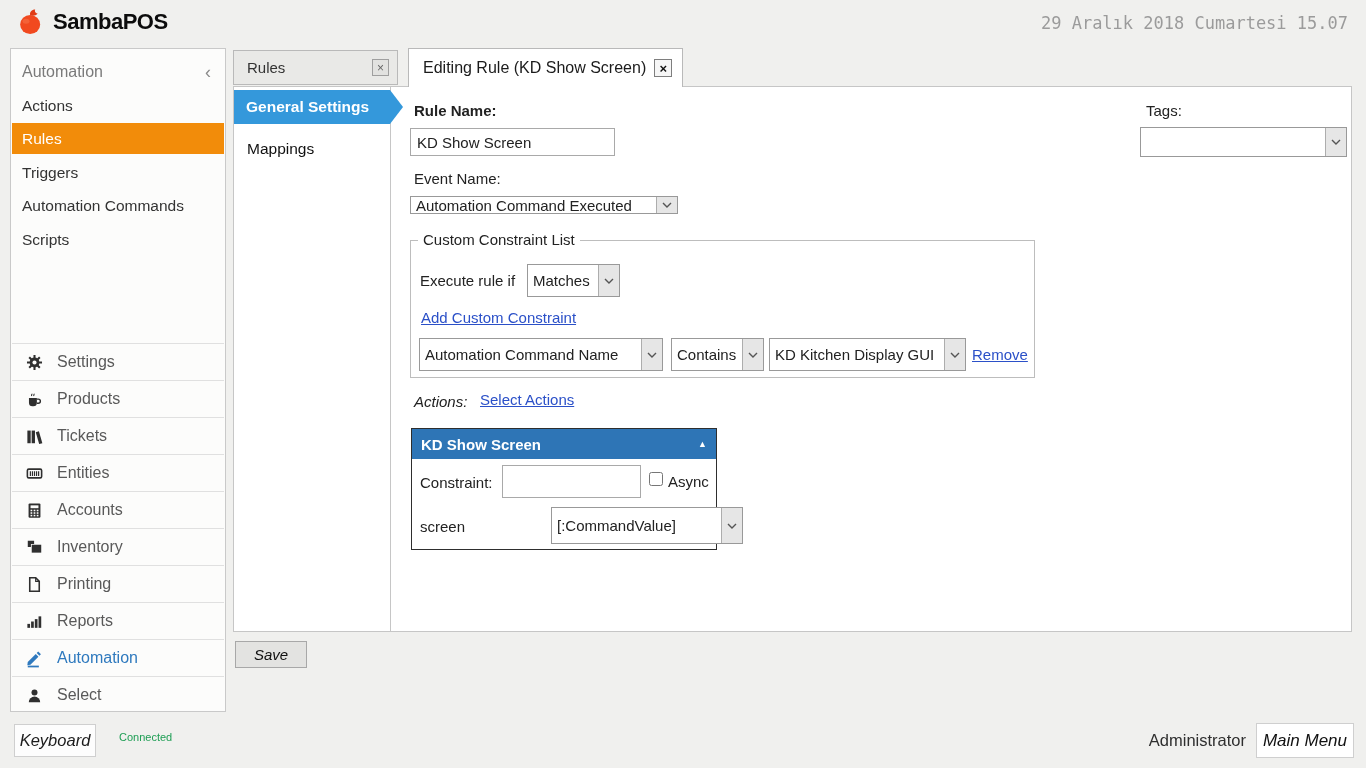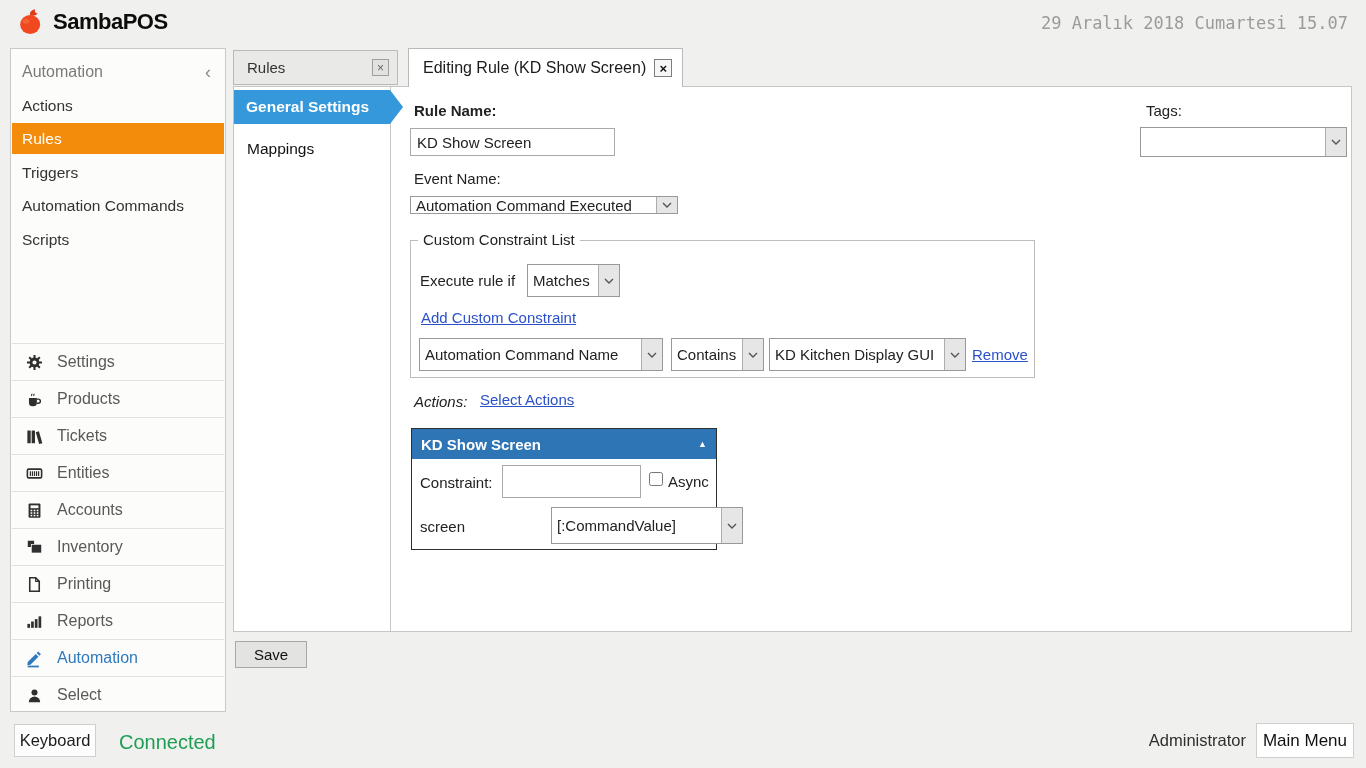--- a/index.html
+++ b/index.html
@@ -82,26 +82,26 @@
                display:flex; align-items:center; justify-content:space-between; padding:0 9px; cursor:pointer; }
   .ap-arrow { font-size:9px; color:#fff; }
   #ap-constraint-label { left:8px; top:45px; }
   #ap-constraint-input { left:90px; top:36px; width:139px; height:33px; }
   #ap-async-check { position:absolute; left:237px; top:43px; width:14px; height:14px; cursor:pointer; }
   #ap-async-label { left:256px; top:44px; }
   #ap-screen-label { left:8px; top:89px; }
   #ap-screen-combo { left:139px; top:78px; width:192px; height:37px; }
 
   .btn { position:absolute; display:flex; align-items:center; justify-content:center; cursor:pointer;
-         font-family:"Liberation Sans", sans-serif; }
+         font-family:"Liberation Sans", sans-serif;font-style:italic; }
   #save-btn { left:235px; top:641px; width:72px; height:27px; background:#e3e3e1; border:1px solid #a8a8a8; font-size:15px; color:#111; }
 
   
   #keyboard-btn { left:14px; top:724px; width:82px; height:33px; background:#fdfdfd; border:1px solid #cfcfcf; font-size:16.5px; color:#1c1c1c; }
-  #connected { left:119px; top:731px; font-size:20px; color:#1E9E54; }
+  #connected { left:119px; top:731px; font-size:11px; color:#1E9E54; }
   #admin { right:120px; top:731px; font-size:16.5px; color:#2f2f2f; }
   #main-menu-btn { left:1256px; top:723px; width:98px; height:35px; background:#fff; border:1px solid #cfcfcf; font-size:17px; color:#111; }
 </style>
 </head>
 <body>
 
 <div class="screen">
 
   <div class="abs" id="logo">
     <span style="display:flex">

